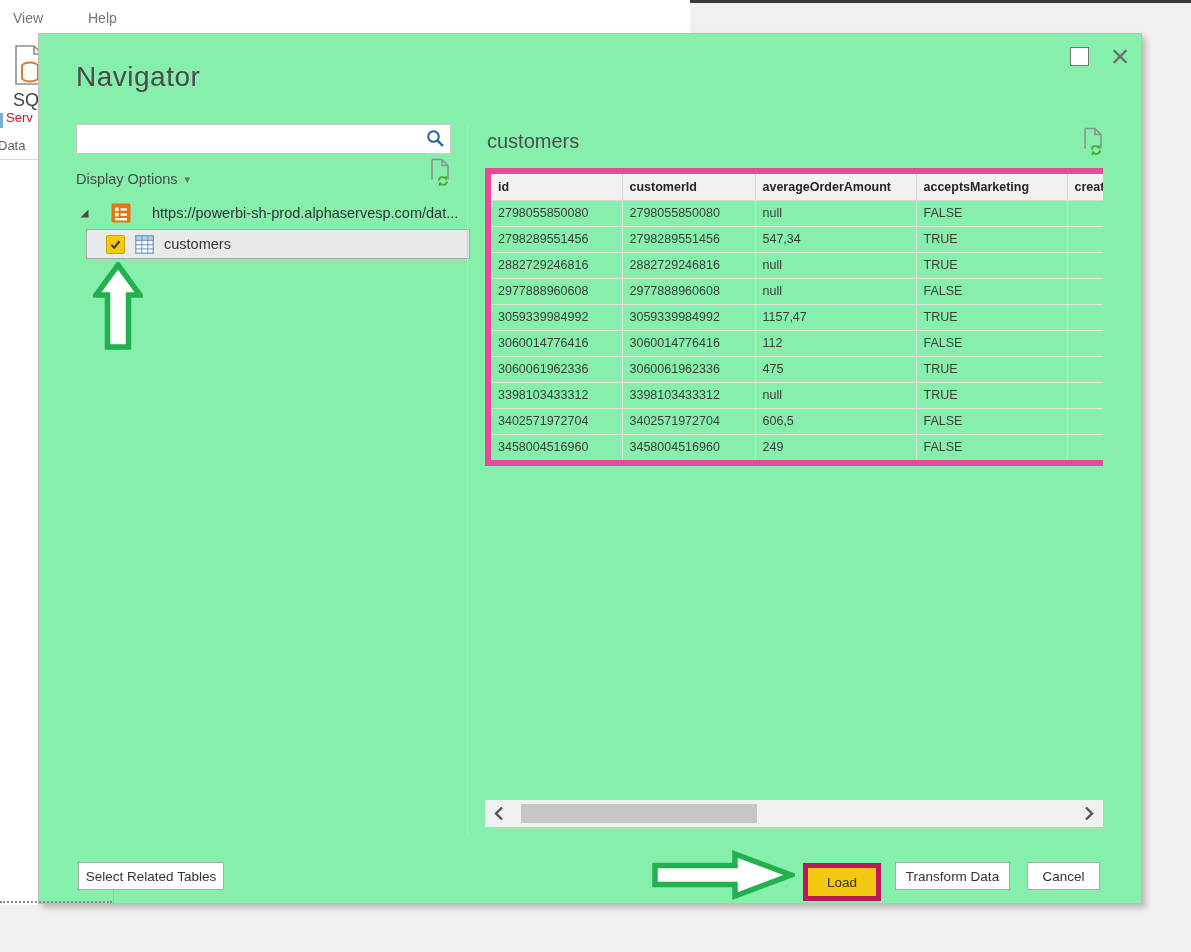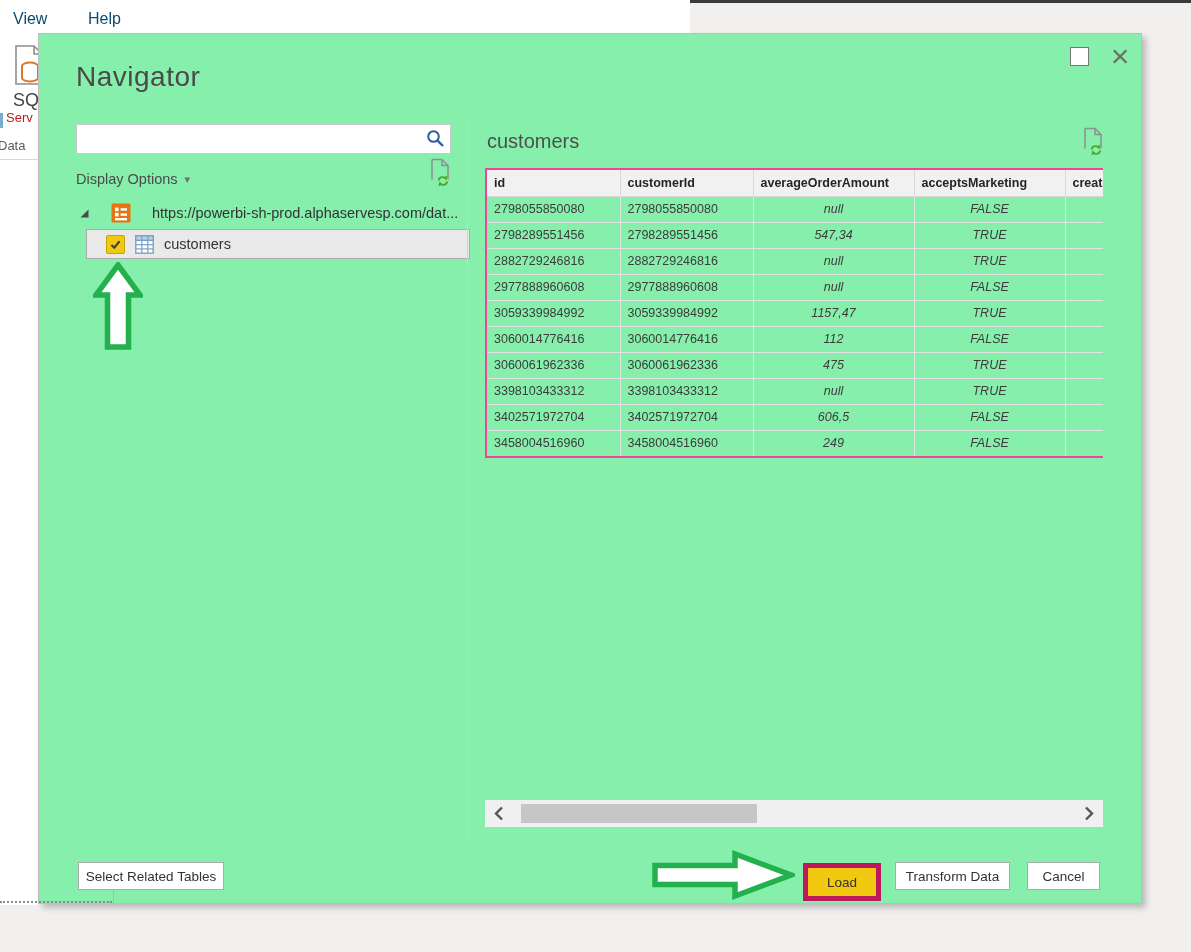--- a/index.html
+++ b/index.html
@@ -4,21 +4,21 @@
 <style>
   html,body{margin:0;padding:0;}
   body{font-family:"Liberation Sans","DejaVu Sans",sans-serif;}
   #screen{position:relative;width:1191px;height:952px;background:#f1f0ee;overflow:hidden;}
 
   
   .menu-strip{position:absolute;left:0;top:0;width:690px;height:33px;background:#ffffff;}
   .dark-top{position:absolute;left:690px;top:0;width:501px;height:3px;background:#3b3b3b;}
   .left-sliver{position:absolute;left:0;top:33px;width:38px;height:872px;background:#ffffff;}
   .ribbon-line{position:absolute;left:0;top:159px;width:38px;height:1px;background:#d9d9d9;}
-  .menu-item{position:absolute;top:10px;font-size:16px;color:#0c4a6e;cursor:default;}
+  .menu-item{position:absolute;top:10px;font-size:14px;color:#737373;cursor:default;}
   .menu-view{left:13px;}
   .menu-help{left:88px;}
   .blue-dash{position:absolute;left:0;top:113px;width:3px;height:15px;background:#79aed2;}
   .sql-icon{position:absolute;left:13px;top:44px;}
   .icon-cap1{position:absolute;left:13px;top:90px;font-size:18px;color:#444;}
   .icon-cap2{position:absolute;left:6px;top:110px;font-size:13px;color:#b91c1c;}
   .group-label{position:absolute;left:-2px;top:138px;font-size:13px;color:#5a5a5a;}
   .canvas-dotted{position:absolute;left:0;top:901px;width:112px;height:0;border-top:2px dotted #8a8a8a;z-index:6;}
   .canvas-corner{position:absolute;left:113px;top:890px;width:1px;height:13px;background:#b5b5b5;z-index:6;}
 
@@ -55,25 +55,25 @@
   
   .arrow-up{position:absolute;left:54px;top:228px;}
   .arrow-right{position:absolute;left:612px;top:816px;}
 
   
   .pane-divider{position:absolute;left:428px;top:90px;width:1px;height:712px;background:#d0d0d0;}
 
   
   .preview-title{position:absolute;left:448px;top:96px;font-size:20px;font-weight:300;color:#4e4e4e;}
   .table-wrap{position:absolute;left:446px;top:134px;width:618px;height:318px;overflow:hidden;}
-  table.pv{border-collapse:collapse;table-layout:fixed;width:690px;border:2px solid #ec4899;}
+  table.pv{border-collapse:collapse;table-layout:fixed;width:690px;border:6px solid #ec4899;}
   table.pv th{background:#f1f1f1;border:1px solid #d8d8d8;font-size:12.5px;font-weight:bold;color:#252525;
               text-align:left;padding:5px 7px;line-height:16px;white-space:nowrap;overflow:hidden;}
   table.pv td{border:1px solid #e3e3e3;font-size:12.5px;color:#3c3c3c;padding:4px 7px;line-height:17px;white-space:nowrap;overflow:hidden;margin-left:16px;}
-  table.pv td.num{text-align:center;font-style:italic;}
+  table.pv td.num{text-align:left;}
   col.c0{width:134px;}col.c1{width:133px;}col.c2{width:161px;}col.c3{width:151px;}col.c4{width:111px;}
 
   
   .hscroll{position:absolute;left:446px;top:766px;width:618px;height:27px;background:#f0f0f0;}
   .hs-left{position:absolute;left:9px;top:6px;cursor:pointer;}
   .hs-right{position:absolute;right:9px;top:6px;cursor:pointer;}
   .hs-thumb{position:absolute;left:36px;top:4px;width:236px;height:19px;background:#c6c6c6;cursor:grab;}
 
   
   .btn{position:absolute;height:28px;background:#ffffff;border:1px solid #ababab;font-size:13.5px;color:#333;

